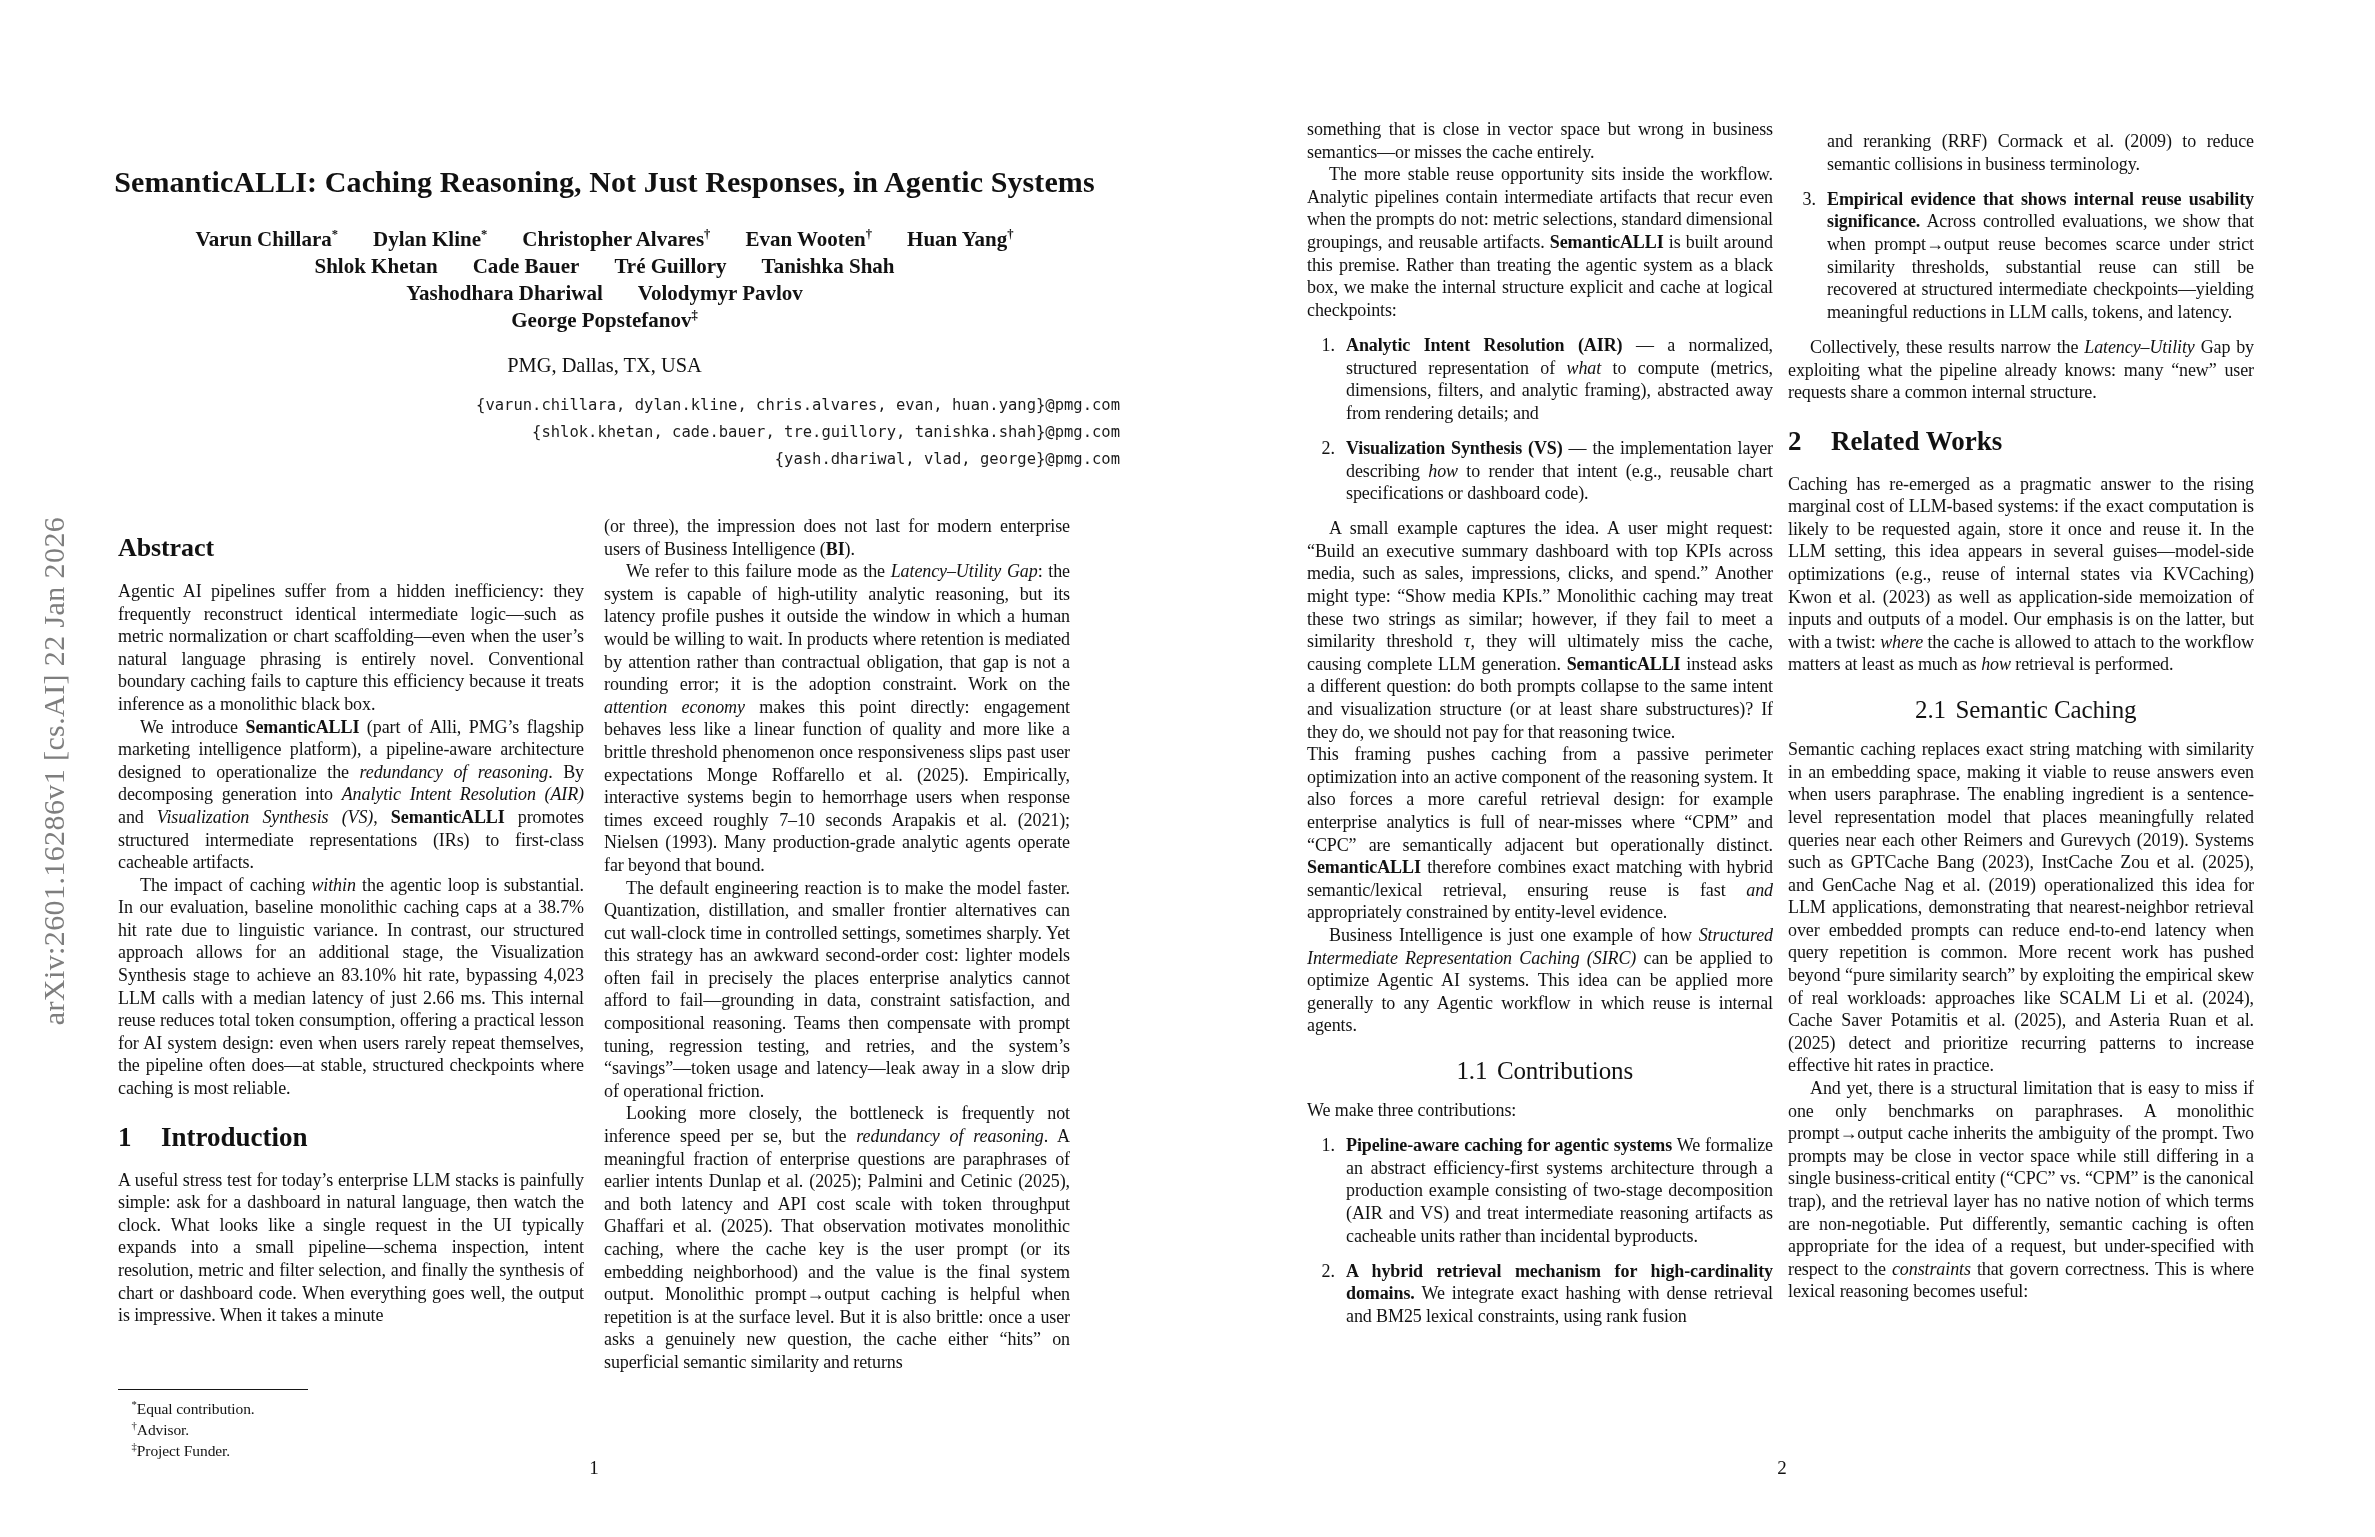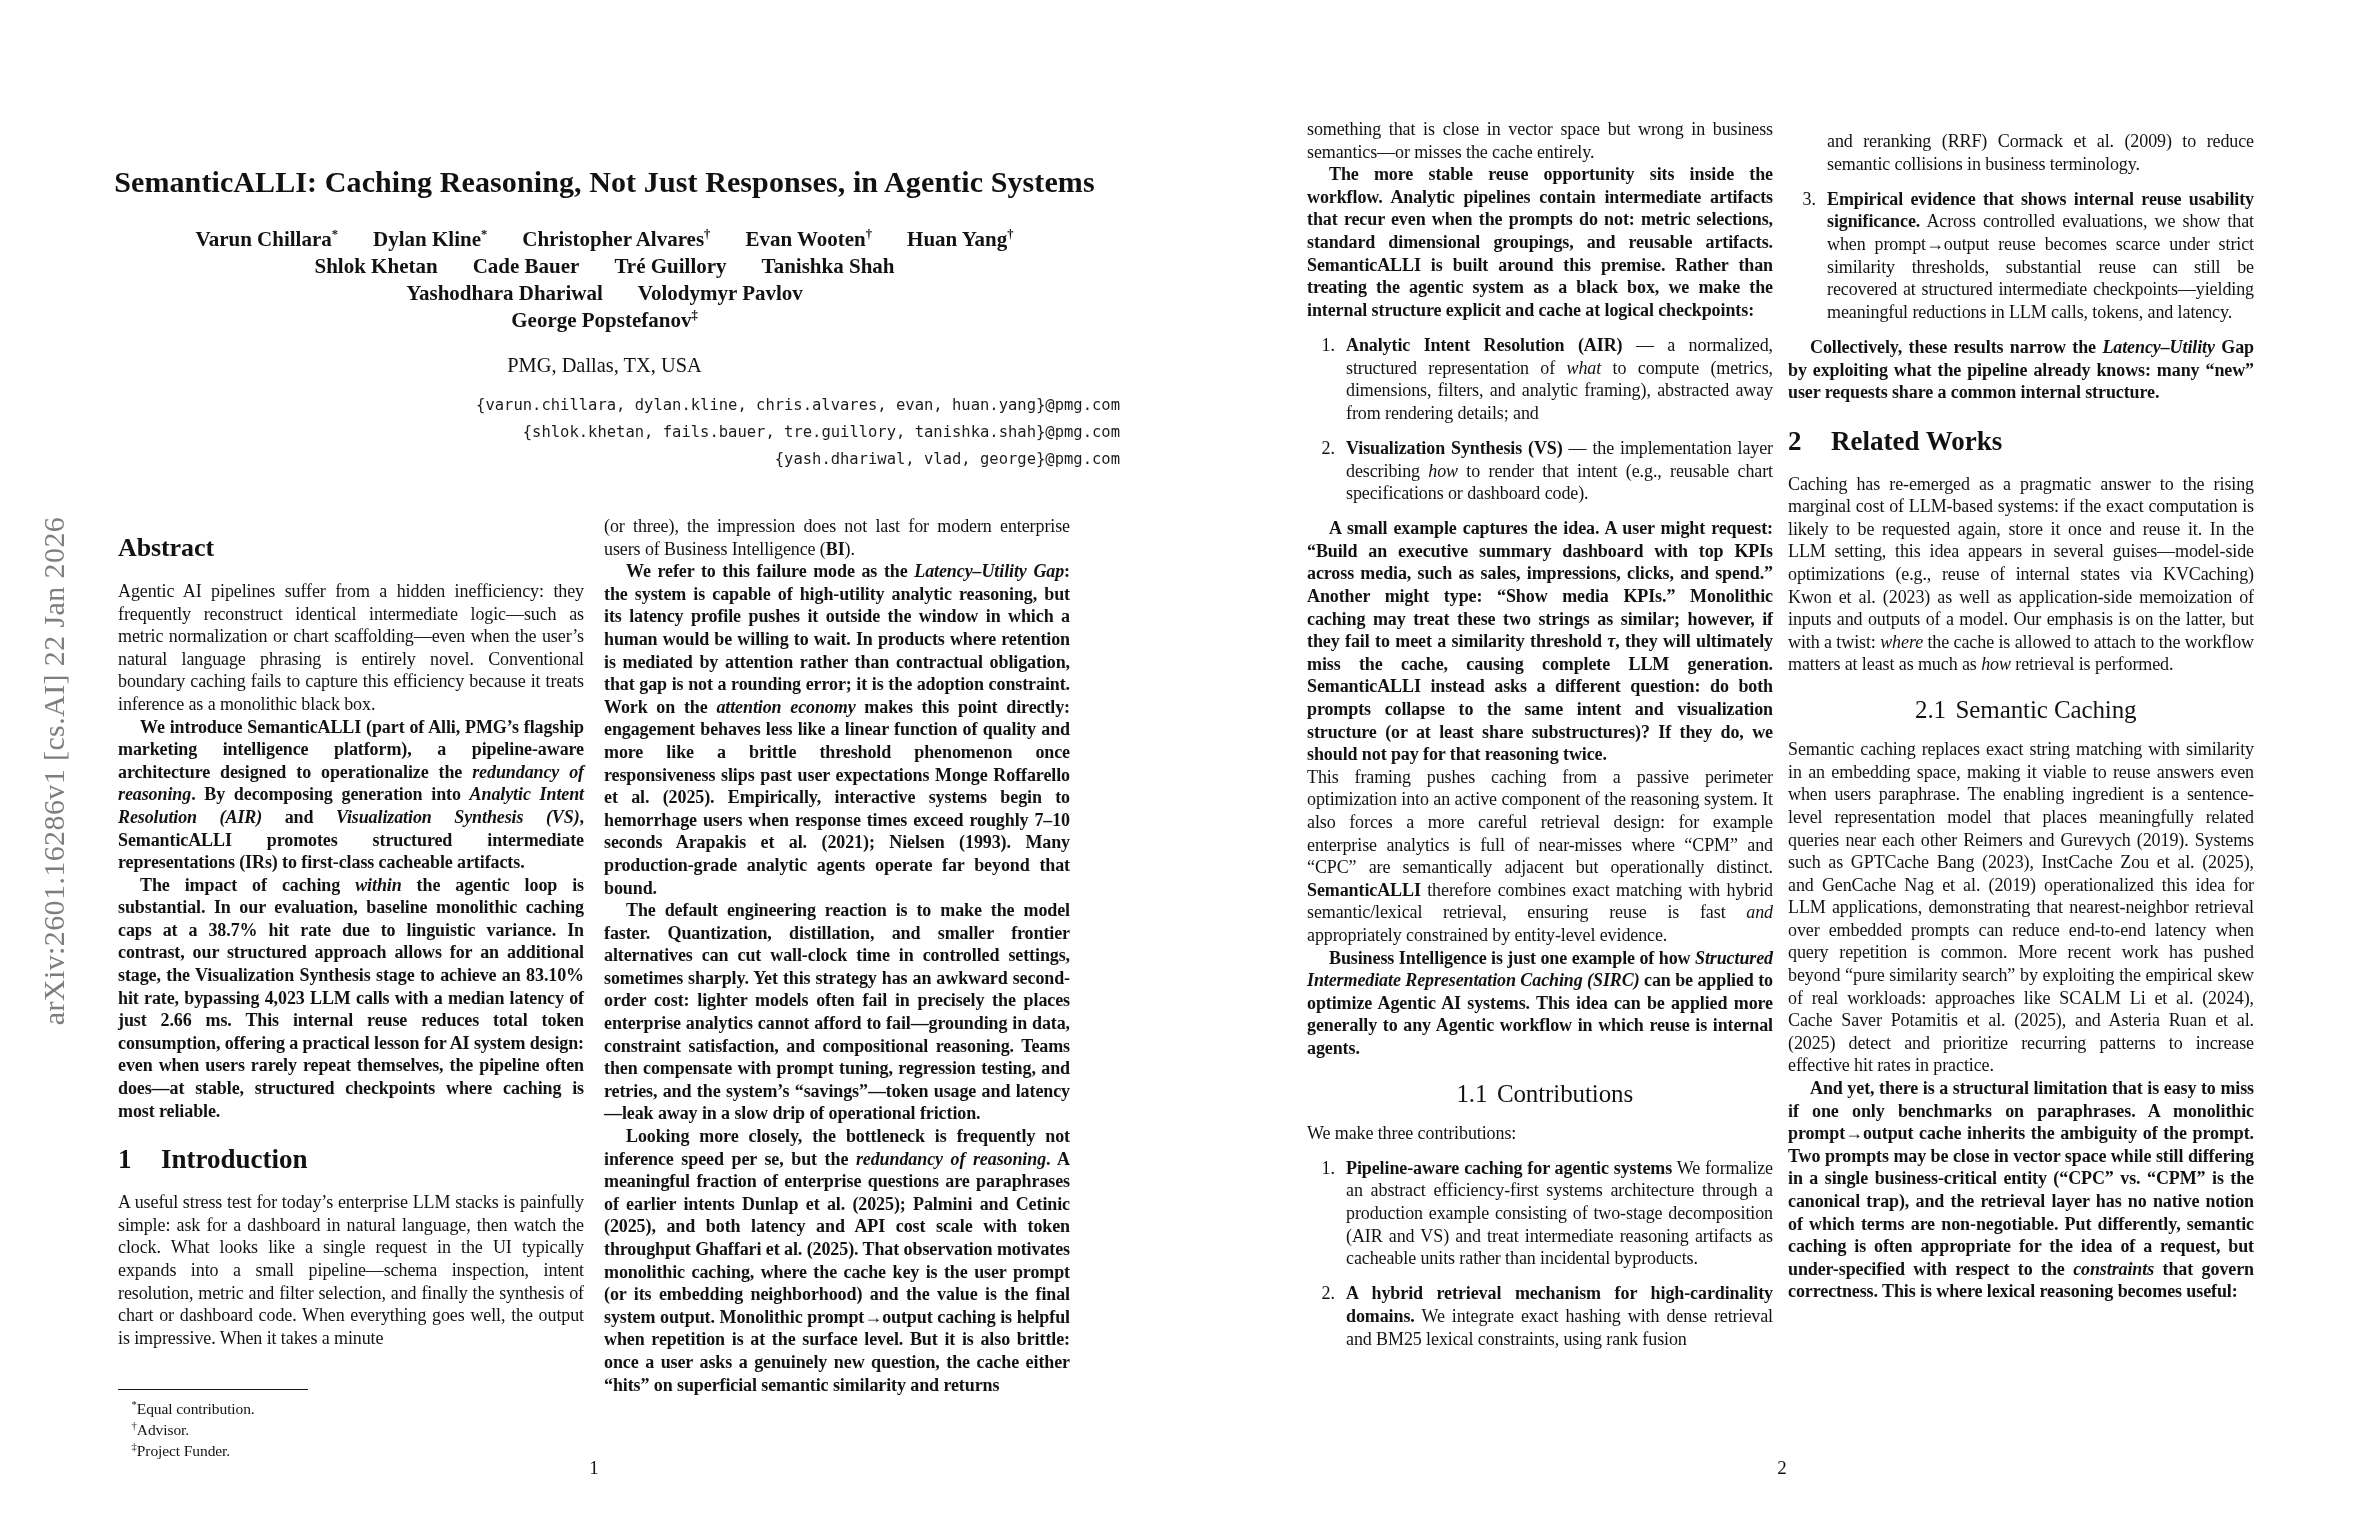--- a/index.html
+++ b/index.html
@@ -32,21 +32,21 @@
     font-size:18px;line-height:22.6px;
     letter-spacing:-0.1px;
     text-align:justify;
     hyphens:auto;-webkit-hyphens:auto;
   }
   #col-p1c1{left:118px;top:537px;height:924px;display:flex;flex-direction:column;}
   #col-p1c2{left:604px;top:515px;}
   #col-p2c1{left:1307px;top:118px;}
   #col-p2c2{left:1788px;top:118px;}
   .para{margin:0;}
-  .para.indent{text-indent:22px;font-weight:bold;}
+  .para.indent{text-indent:22px;}
   .abs-h{font-size:26px;font-weight:bold;margin:0 0 20.4px;text-align:left;}
   .sec{font-size:27px;font-weight:bold;margin:26px 0 20.4px;text-align:left;letter-spacing:0;}
   .sec-num{display:inline-block;min-width:43px;}
   .subsec{font-size:25px;font-weight:normal;margin:23px 0 16.5px;text-align:center;}
   .subsec-num{display:inline-block;min-width:50px;}
   .li{position:relative;padding-left:39px;margin:12.6px 0;}
   .li-num{position:absolute;left:14.6px;}
   .li.cont{margin-top:12px;}
   
   .footnotes{margin-top:auto;padding-top:5.8px;font-size:15.5px;line-height:21px;text-align:left;}
@@ -85,21 +85,21 @@
           <span class="author-name">Yashodhara Dhariwal</span>
           <span class="author-name">Volodymyr Pavlov</span>
         </div>
         <div class="author-row">
           <span class="author-name">George Popstefanov<sup>‡</sup></span>
         </div>
       </div>
     <div class="affiliation">PMG, Dallas, TX, USA</div>
     <div class="emails" id="emails">
         <div class="email-line">{varun.chillara, dylan.kline, chris.alvares, evan, huan.yang}@pmg.com</div>
-        <div class="email-line">{shlok.khetan, fails.bauer, tre.guillory, tanishka.shah}@pmg.com</div>
+        <div class="email-line">{shlok.khetan, cade.bauer, tre.guillory, tanishka.shah}@pmg.com</div>
         <div class="email-line">{yash.dhariwal, vlad, george}@pmg.com</div>
       </div>
   </div>
 
   <div class="col" id="col-p1c1">
       <div class="abs-h">Abstract</div>
       <p class="para">Agentic AI pipelines suffer from a hidden inefficiency: they frequently reconstruct identical intermediate logic—such as metric normalization or chart scaffolding—even when the user’s natural language phrasing is entirely novel. Conventional boundary caching fails to capture this efficiency because it treats inference as a monolithic black box.</p>
       <p class="para indent">We introduce <b>SemanticALLI</b> (part of Alli, PMG’s flagship marketing intelligence platform), a pipeline-aware architecture designed to operationalize the <i>redundancy of reasoning</i>. By decomposing generation into <i>Analytic Intent Resolution (AIR)</i> and <i>Visualization Synthesis (VS)</i>, <b>SemanticALLI</b> promotes structured intermediate representations (IRs) to first-class cacheable artifacts.</p>
       <p class="para indent">The impact of caching <i>within</i> the agentic loop is substantial. In our evaluation, baseline monolithic caching caps at a 38.7% hit rate due to linguistic variance. In contrast, our structured approach allows for an additional stage, the Visualization Synthesis stage to achieve an 83.10% hit rate, bypassing 4,023 LLM calls with a median latency of just 2.66 ms. This internal reuse reduces total token consumption, offering a practical lesson for AI system design: even when users rarely repeat themselves, the pipeline often does—at stable, structured checkpoints where caching is most reliable.</p>
       <div class="sec"><span class="sec-num">1</span><span>Introduction</span></div>

